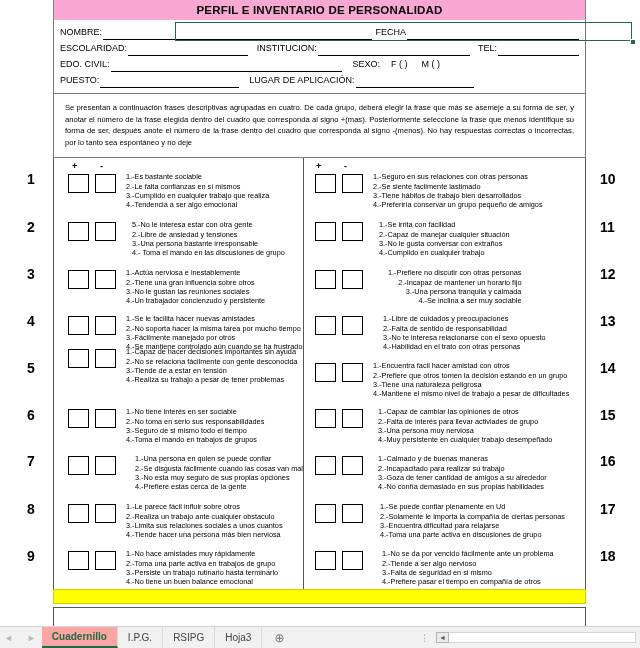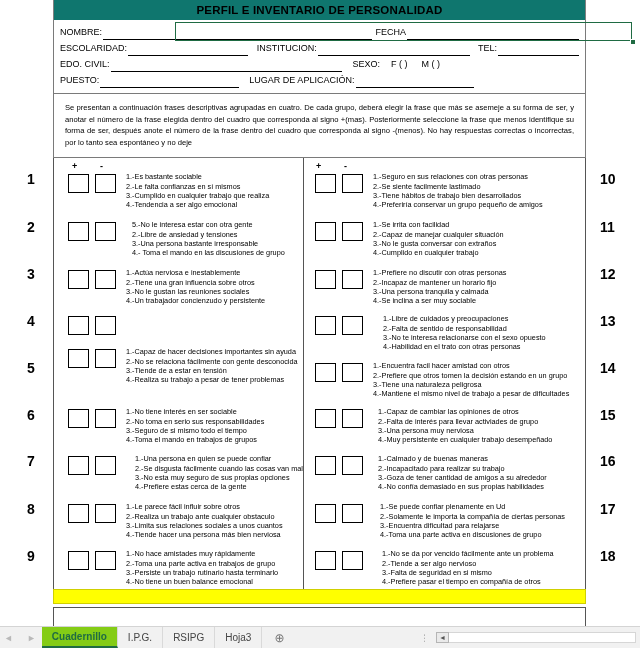--- a/index.html
+++ b/index.html
@@ -15,21 +15,21 @@
     left:0;top:0;width:640px;height:631px;
     background:#ffffff;
     overflow:hidden;
   }
   
   .doc{
     position:absolute;
     left:53px;top:0px;width:533px;
   }
   .title-bar{
-    background:#0f766e;
+    background:#f9a8d4;
     border-left:1px solid #808080;
     border-right:1px solid #808080;
     height:20px;
     line-height:20px;
     text-align:center;
     font-weight:bold;
     font-size:11.5px;
     color:#000;
     letter-spacing:.2px;
   }
@@ -177,21 +177,21 @@
   .tabs{display:flex;align-items:stretch;}
   .tab{
     padding:0 10px;
     display:flex;align-items:center;
     border-right:1px solid #d9d9d9;
     color:#444;
     font-size:10px;
     background:#f1f1f1;
   }
   .tab.active{
-    background:#84cc16;
+    background:#fca5a5;
     color:#1f6b43;
     font-weight:bold;
     border-bottom:2px solid #1f6b43;
     border-right:1px solid #d9d9d9;
   }
   .addsheet{
     display:flex;align-items:center;
     padding:0 12px;
     color:#777;
     font-size:12px;
@@ -314,20 +314,26 @@
               <div>2.-Tiene una gran influencia sobre otros</div>
               <div>3.-No le gustan las reuniones sociales</div>
               <div>4.-Un trabajador concienzudo y persistente</div>
             </div>
           </div>
           <div class="grp" style="left: 14px; top: 156px;">
             <div class="boxes">
               <div class="cbx"></div>
               <div class="cbx"></div>
             </div>
+            <div class="items" style="margin-left: 10px;">
+              <div>1.-Se le facilita hacer nuevas amistades</div>
+              <div>2.-No soporta hacer la misma tarea por mucho tiempo</div>
+              <div>3.-Fácilmente manejado por otros</div>
+              <div>4.-Se mantiene controlado aún cuando se ha frustrado</div>
+            </div>
           </div>
           <div class="grp" style="left: 14px; top: 189px;">
             <div class="boxes">
               <div class="cbx"></div>
               <div class="cbx"></div>
             </div>
             <div class="items" style="margin-left: 10px;">
               <div>1.-Capaz de hacer decisiones importantes sin ayuda</div>
               <div>2.-No se relaciona fácilmente con gente desconocida</div>
               <div>3.-Tiende de a estar en tensión</div>
@@ -394,33 +400,33 @@
               <div>2.-Se siente facilmente lastimado</div>
               <div>3.-Tiene hábitos de trabajo bien desarrollados</div>
               <div>4.-Preferiría conservar un grupo pequeño de amigos</div>
             </div>
           </div>
           <div class="grp" style="left: 261px; top: 62px;">
             <div class="boxes">
               <div class="cbx"></div>
               <div class="cbx"></div>
             </div>
-            <div class="items" style="margin-left: 10px;">
+            <div class="items" style="margin-left: 16px;">
               <div>1.-Se irrita con facilidad</div>
               <div>2.-Capaz de manejar cualquier situación</div>
               <div>3.-No le gusta conversar con extraños</div>
               <div>4.-Cumplido en cualquier trabajo</div>
             </div>
           </div>
           <div class="grp" style="left: 261px; top: 110px;">
             <div class="boxes">
               <div class="cbx"></div>
               <div class="cbx"></div>
             </div>
-            <div class="items" style="margin-left: 10px;">
+            <div class="items" style="margin-left: 25px; text-align: right;">
               <div>1.-Prefiere no discutir con otras personas</div>
               <div>2.-Incapaz de mantener un horario fijo</div>
               <div>3.-Una persona tranquila y calmada</div>
               <div>4.-Se inclina a ser  muy sociable</div>
             </div>
           </div>
           <div class="grp" style="left: 261px; top: 156px;">
             <div class="boxes">
               <div class="cbx"></div>
               <div class="cbx"></div>

